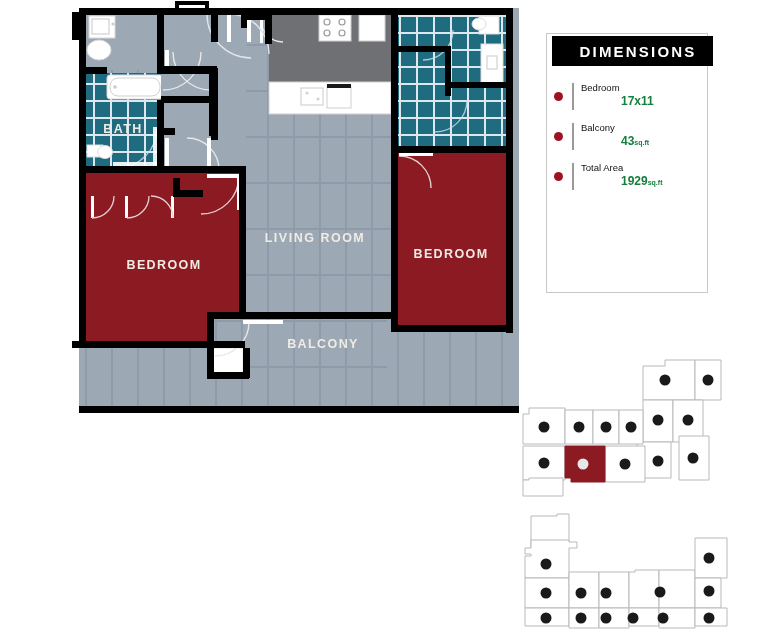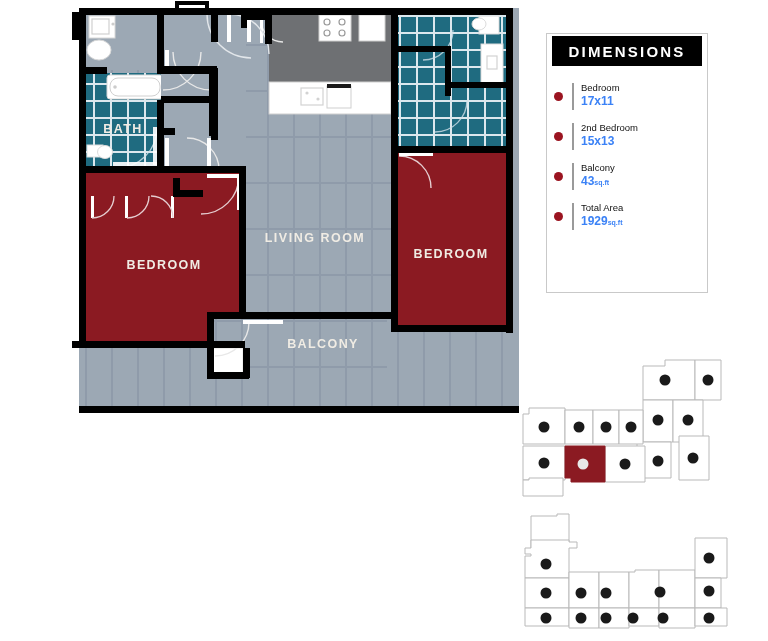--- a/index.html
+++ b/index.html
@@ -18,39 +18,39 @@
 
   
   #dimensions-panel{
     position:absolute;left:546px;top:33px;width:162px;height:260px;
     background:#ffffff;border:1px solid #c9c9c9;box-sizing:border-box;
   }
   #dimensions-header{
     position:absolute;left:552px;top:36px;width:150px;height:30px;
     background:#000000;color:#ffffff;
     display:flex;align-items:center;justify-content:center;
-    letter-spacing:2.2px;font-size:15px;font-weight:bold;
+    letter-spacing:2.2px;font-size:15px;font-weight:bold;padding-left:11px;
   }
   #dimensions-list{
     position:absolute;left:546px;top:72px;width:162px;height:218px;
     box-sizing:border-box;padding:4px 0 0 8px;
   }
   .dim-row{
     display:flex;align-items:center;height:40px;
   }
   .dim-dot{
     width:9px;height:9px;border-radius:50%;background:#9b1420;
     flex:0 0 auto;margin-right:9px;
   }
   .dim-bar{
     width:2px;height:27px;background:#9a9a9a;flex:0 0 auto;margin-right:7px;
   }
   .dim-text{display:flex;flex-direction:column;justify-content:center;}
   .dim-label{font-size:9.5px;color:#111;line-height:12px;}
-  .dim-value{font-size:12px;color:#3b82f6;font-weight:bold;line-height:14px;}
+  .dim-value{font-size:12px;color:#15803d;font-weight:bold;line-height:14px;margin-left:40px;}
   .dim-value .unit{font-size:7px;font-weight:bold;}
 
   
   #sitemap-upper{position:absolute;left:513px;top:348px;width:245px;height:150px;}
   #sitemap-lower{position:absolute;left:513px;top:508px;width:245px;height:128px;}
   .sitemap svg{display:block;}
 </style>
 </head>
 <body>
 
@@ -289,30 +289,20 @@
       <span class="dim-dot"></span>
       <span class="dim-bar"></span>
       <span class="dim-text">
         <span class="dim-label">Bedroom</span>
         <span class="dim-value">
           <span>17x11</span><span class="unit"></span>
         </span>
       </span>
     </div>
 
-    <div class="dim-row">
-      <span class="dim-dot"></span>
-      <span class="dim-bar"></span>
-      <span class="dim-text">
-        <span class="dim-label">2nd Bedroom</span>
-        <span class="dim-value">
-          <span>15x13</span><span class="unit"></span>
-        </span>
-      </span>
-    </div>
 
 
     <div class="dim-row">
       <span class="dim-dot"></span>
       <span class="dim-bar"></span>
       <span class="dim-text">
         <span class="dim-label">Balcony</span>
         <span class="dim-value">
           <span>43</span><span class="unit">sq.ft</span>
         </span>

